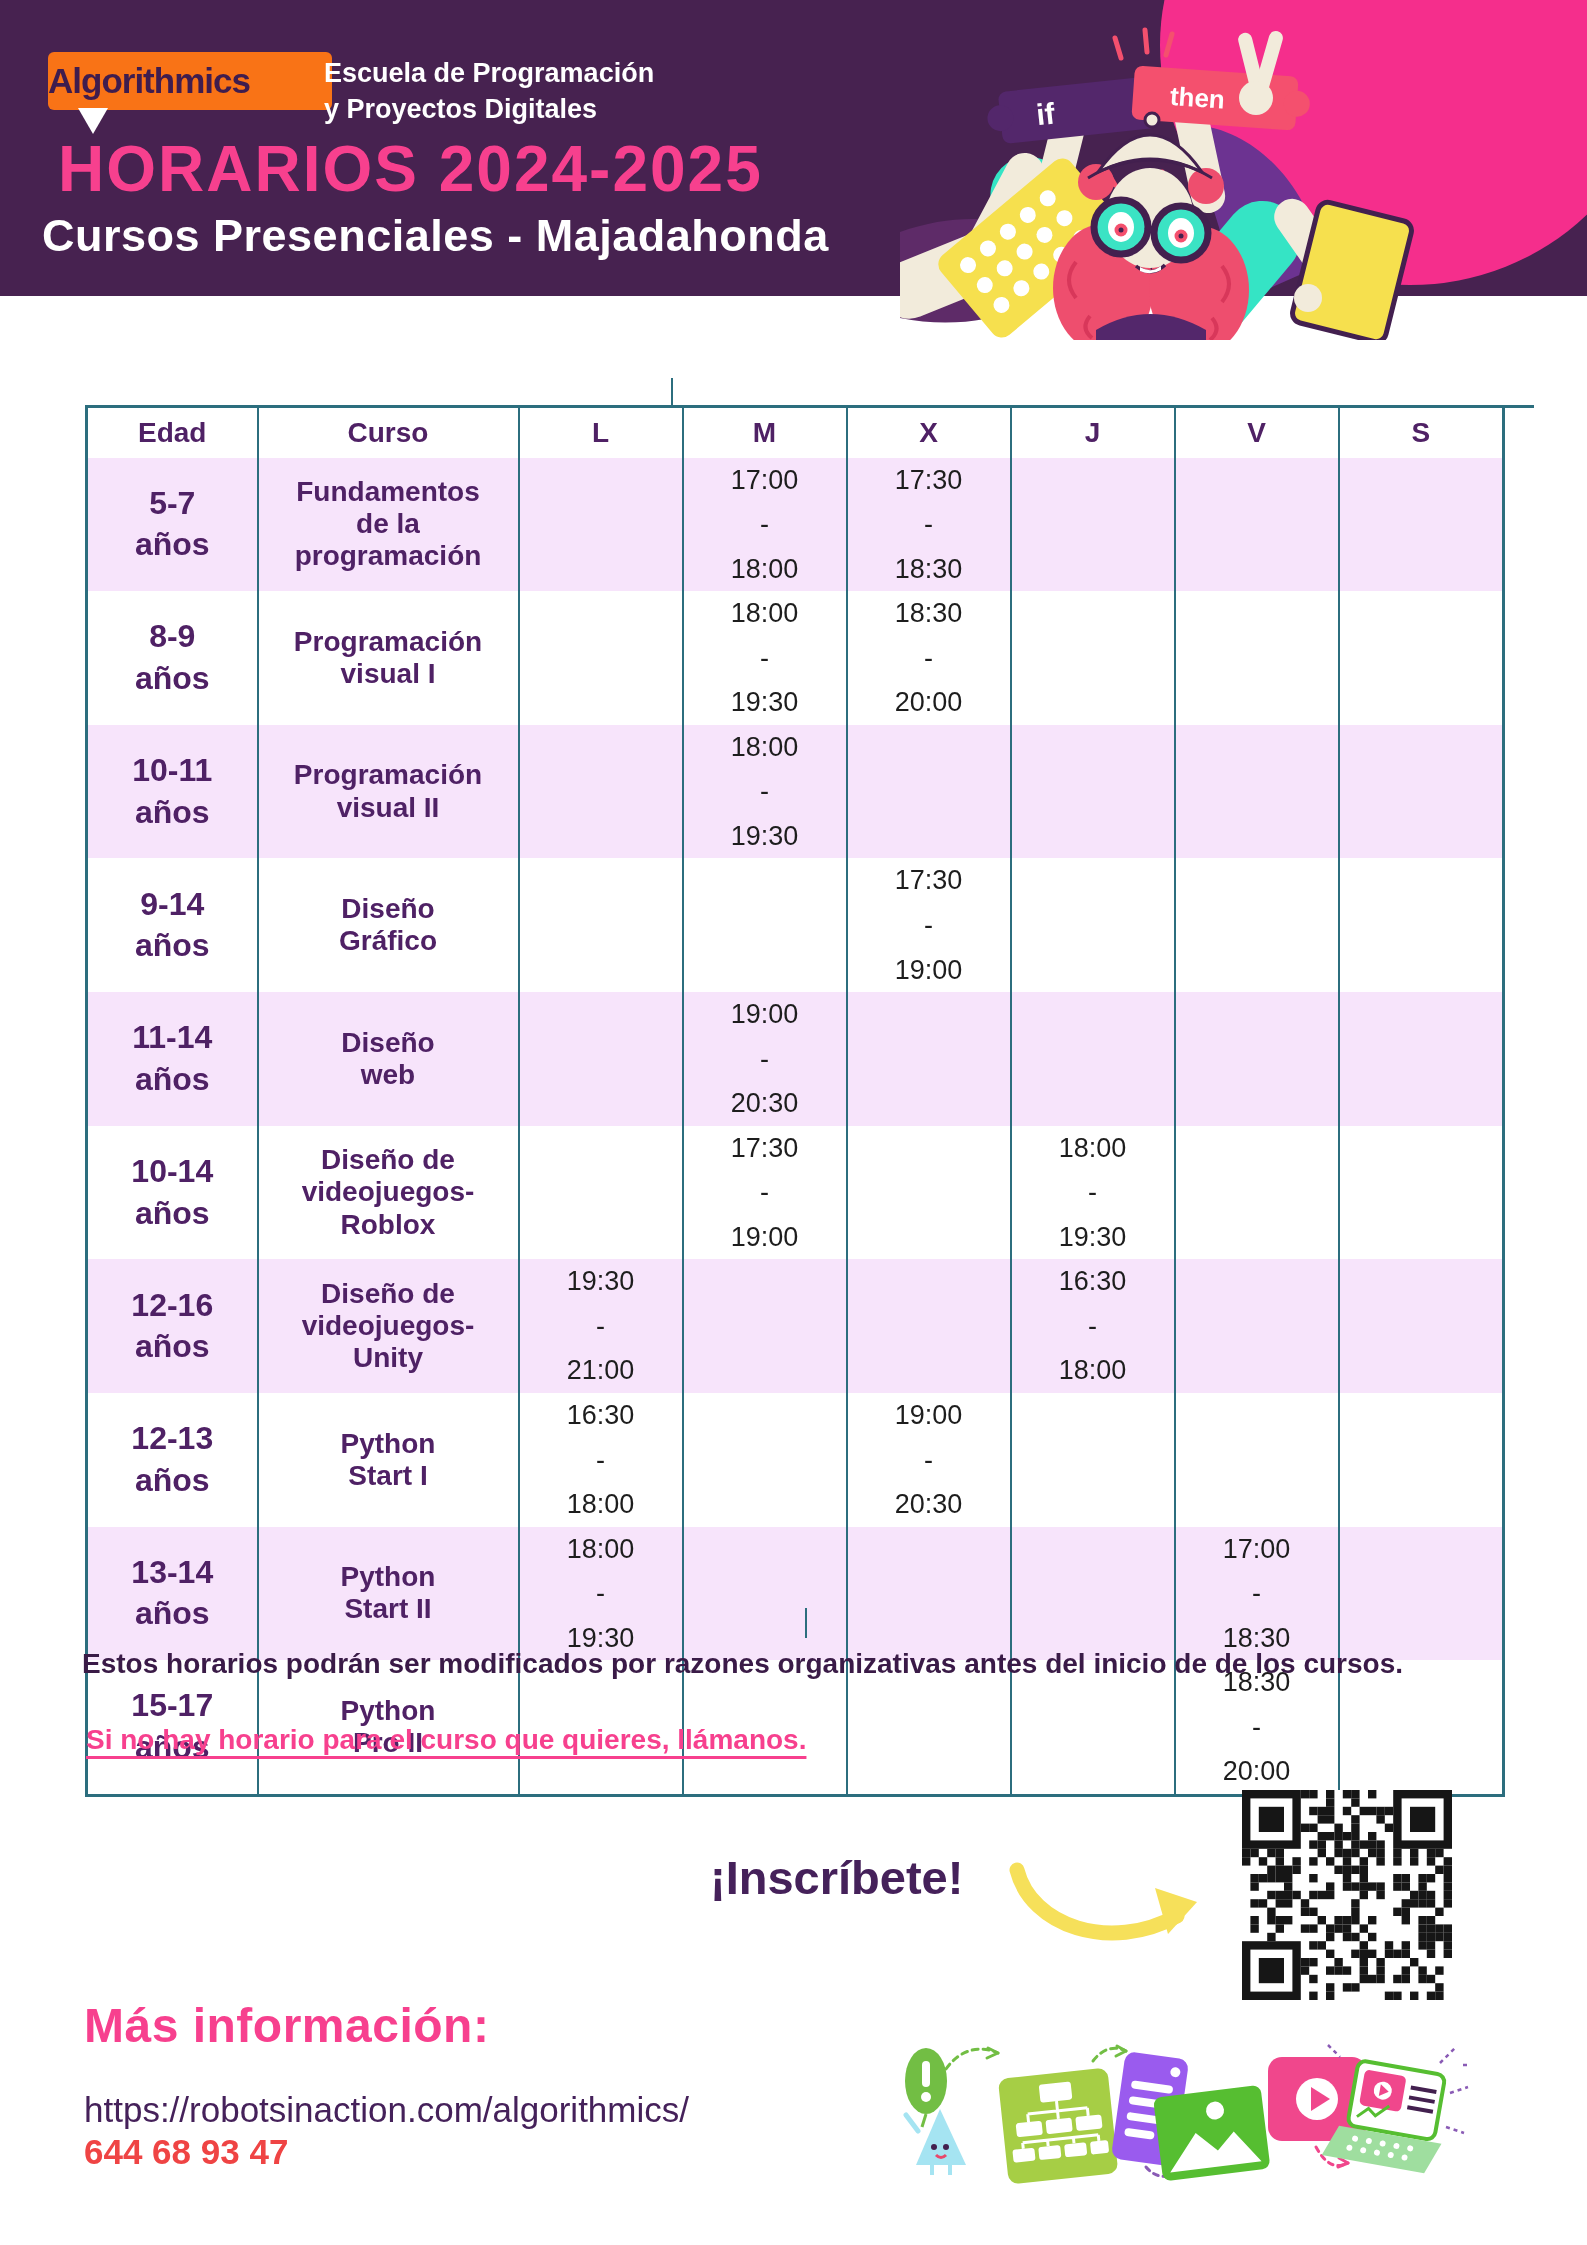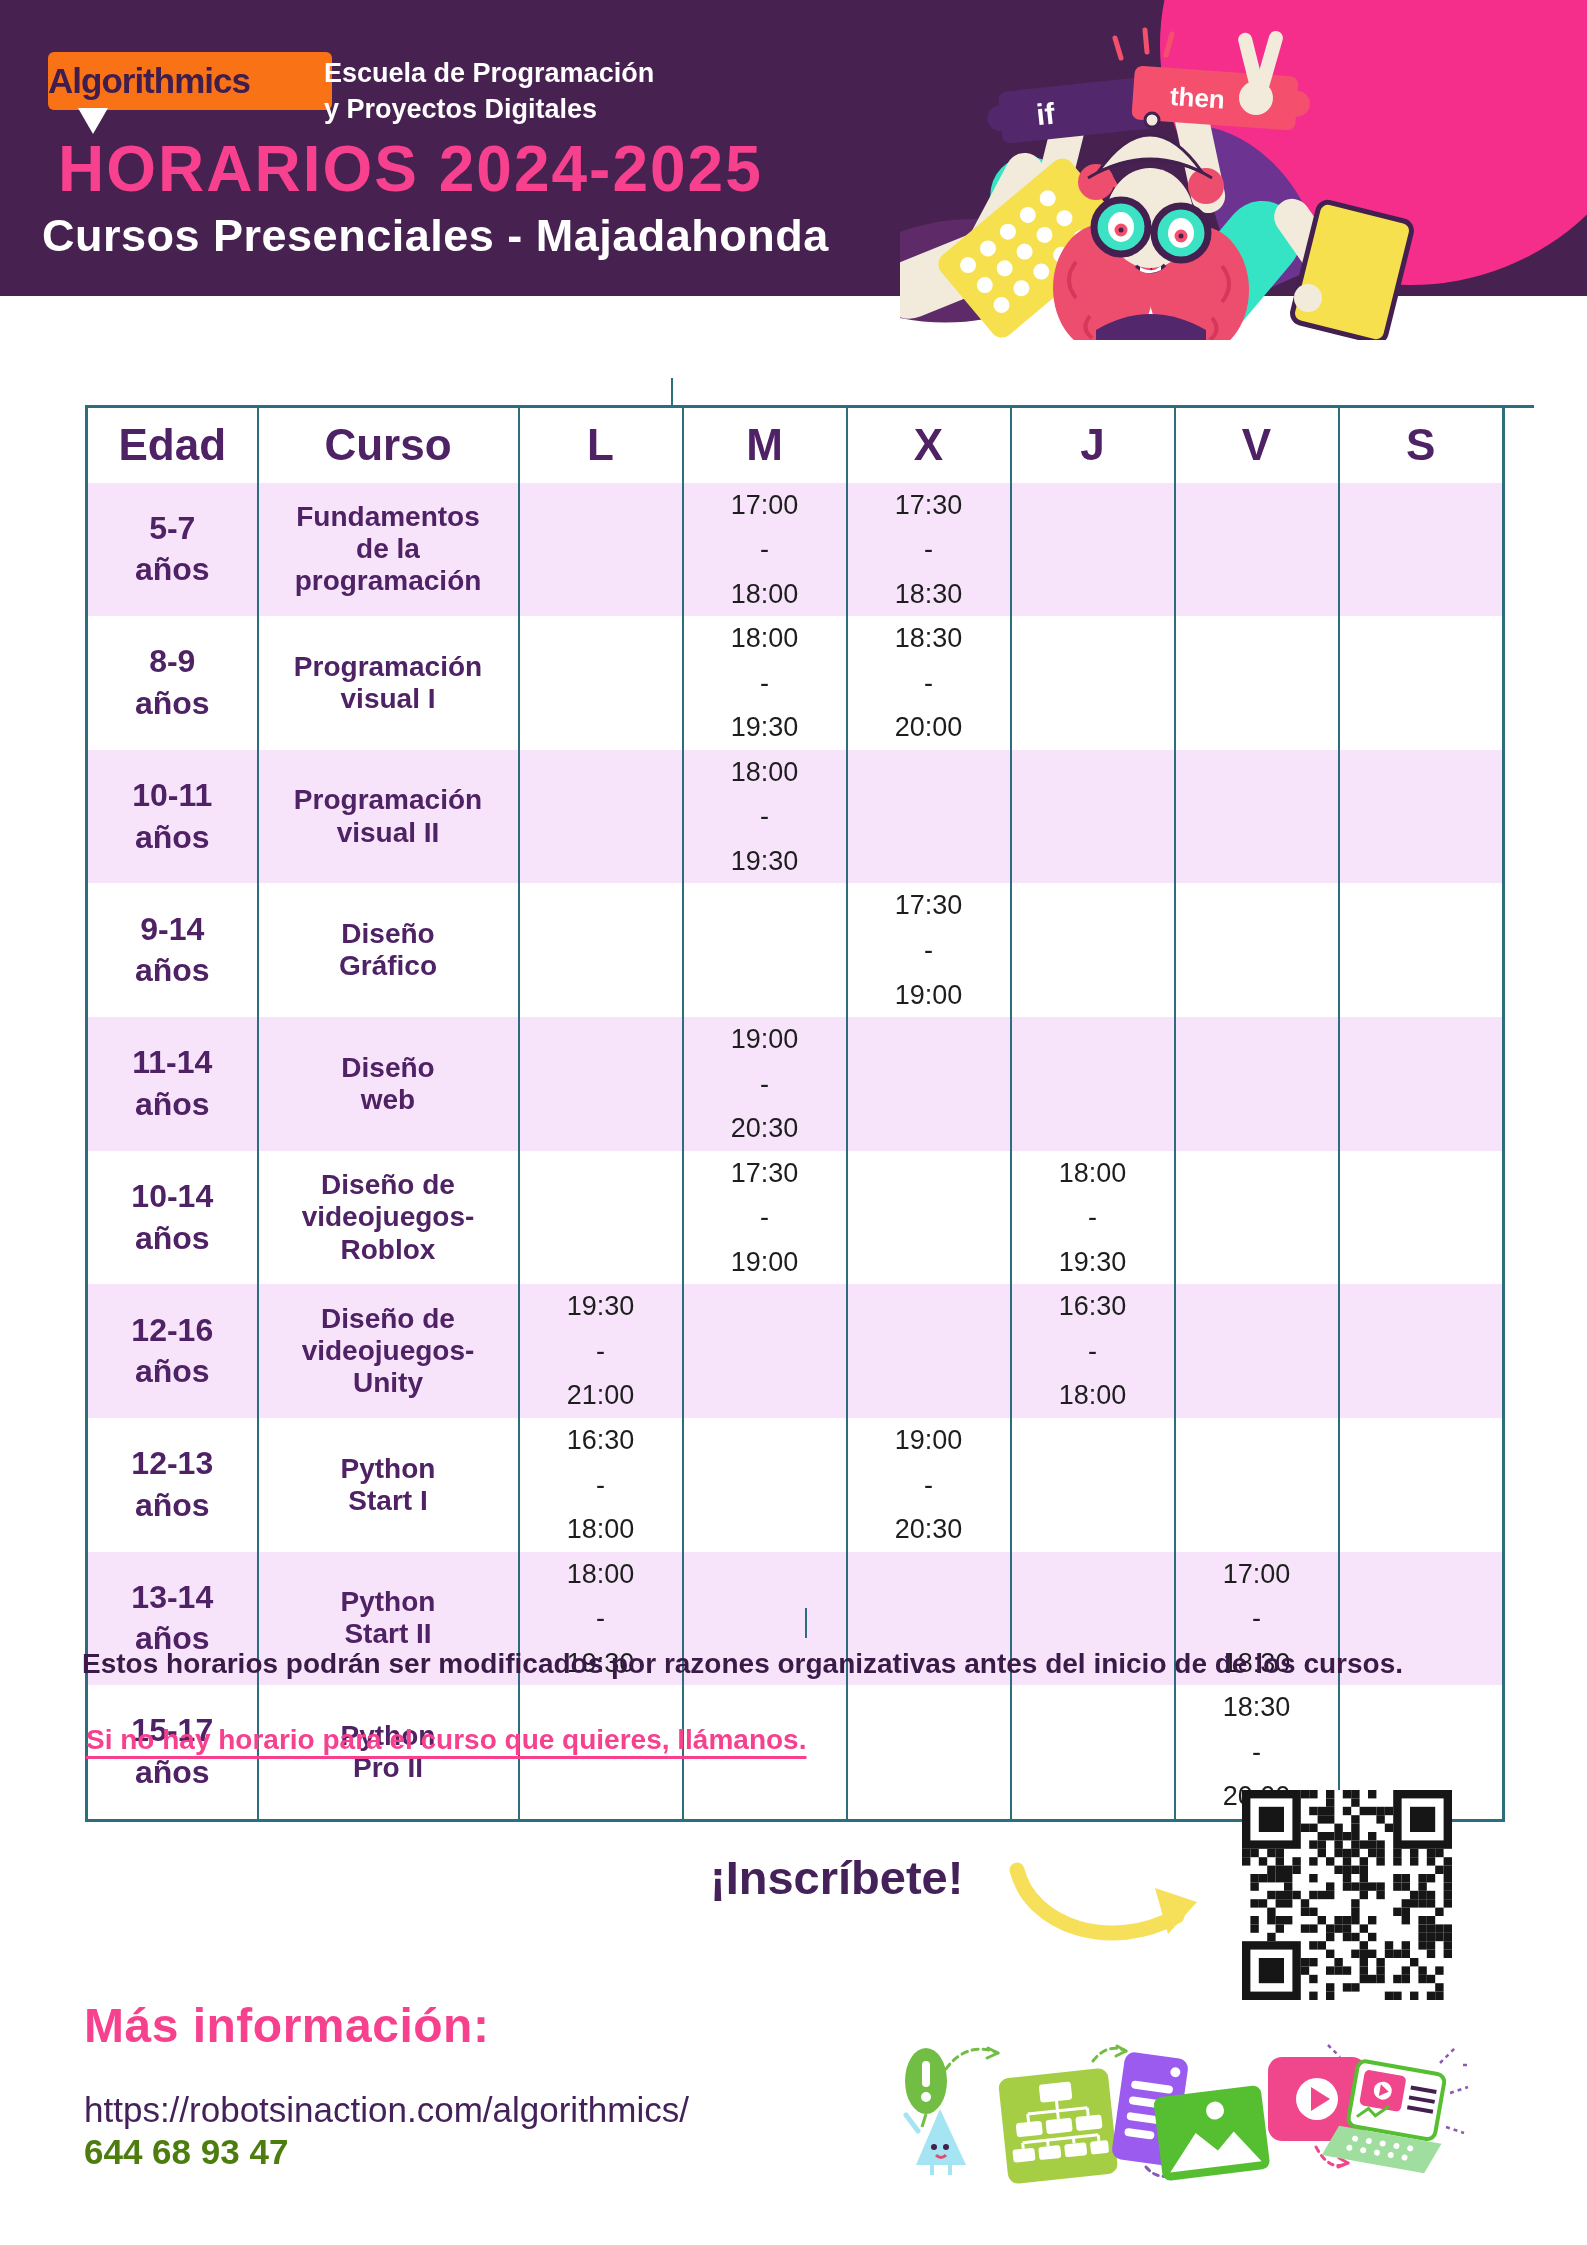--- a/index.html
+++ b/index.html
@@ -28,21 +28,21 @@
   .tagline{position:absolute;left:324px;top:56px;color:#fff;font-size:27px;font-weight:700;line-height:1.32;z-index:3;}
   .title{position:absolute;left:58px;top:132px;margin:0;color:var(--pink);font-size:64px;font-weight:800;letter-spacing:2px;z-index:3;}
   .subtitle{position:absolute;left:42px;top:210px;margin:0;color:#fff;font-size:45px;font-weight:800;letter-spacing:0.5px;z-index:3;}
   
   table.schedule{
     position:absolute;left:85px;top:405px;width:1417px;table-layout:fixed;
     border-collapse:collapse;border:3px solid var(--teal);
   }
   table.schedule th,table.schedule td{border-left:2px solid var(--teal);padding:0;text-align:center;vertical-align:middle;}
   table.schedule th:first-child,table.schedule td:first-child{border-left:none;}
-  table.schedule thead th{height:76px;font-size:44px;font-weight:800;color:var(--tpurple);}
+  table.schedule thead th{height:51px;font-size:28px;font-weight:800;color:var(--tpurple);}
   table.schedule tbody td{height:114px;}
   table.schedule tbody tr.shaded{background:var(--lavender);}
   td.age{font-size:32px;font-weight:800;color:var(--tpurple);line-height:1.3;}
   td.course{font-size:28px;font-weight:800;color:var(--tpurple);line-height:1.15;}
   td.time{font-size:27px;font-weight:500;color:var(--timec);line-height:1.65;margin-top:40px;}
   .tick{position:absolute;width:2px;background:var(--teal);}
   .tick-top{left:671px;top:378px;height:27px;}
   .tick-bottom{left:805px;top:1608px;height:30px;}
   .top-ext{position:absolute;left:1502px;top:405px;width:32px;height:3px;background:var(--teal);}
   
@@ -51,21 +51,21 @@
     position:absolute;left:86px;top:1724px;margin:0;font-size:28px;font-weight:800;color:var(--pink);
     text-decoration:underline;text-underline-offset:7px;text-decoration-thickness:3px;
   }
   
   .enroll{position:absolute;left:710px;top:1850px;font-size:47px;font-weight:800;color:#45215A;}
   .arrow-svg{position:absolute;left:1005px;top:1858px;width:220px;height:105px;}
   .qr-svg{position:absolute;left:1242px;top:1790px;width:210px;height:210px;background:#fff;}
   
   .contact-heading{position:absolute;left:84px;top:1998px;font-size:48px;font-weight:800;color:var(--pink);letter-spacing:0.5px;}
   .contact-url{position:absolute;left:84px;top:2090px;font-size:35px;font-weight:400;color:#45215A;}
-  .contact-phone{position:absolute;left:84px;top:2132px;font-size:35px;font-weight:700;color:#4d7c0f;}
+  .contact-phone{position:absolute;left:84px;top:2132px;font-size:35px;font-weight:700;color:#ef4444;}
   .footer-art{position:absolute;left:888px;top:2035px;width:585px;height:155px;}
 </style>
 </head>
 <body>
 
 <header class="hero">
   <svg class="hero-art" viewBox="0 0 687 340" aria-hidden="true">
 
     <ellipse cx="510" cy="45" rx="250" ry="240" fill="#F52E8C"></ellipse>
 

